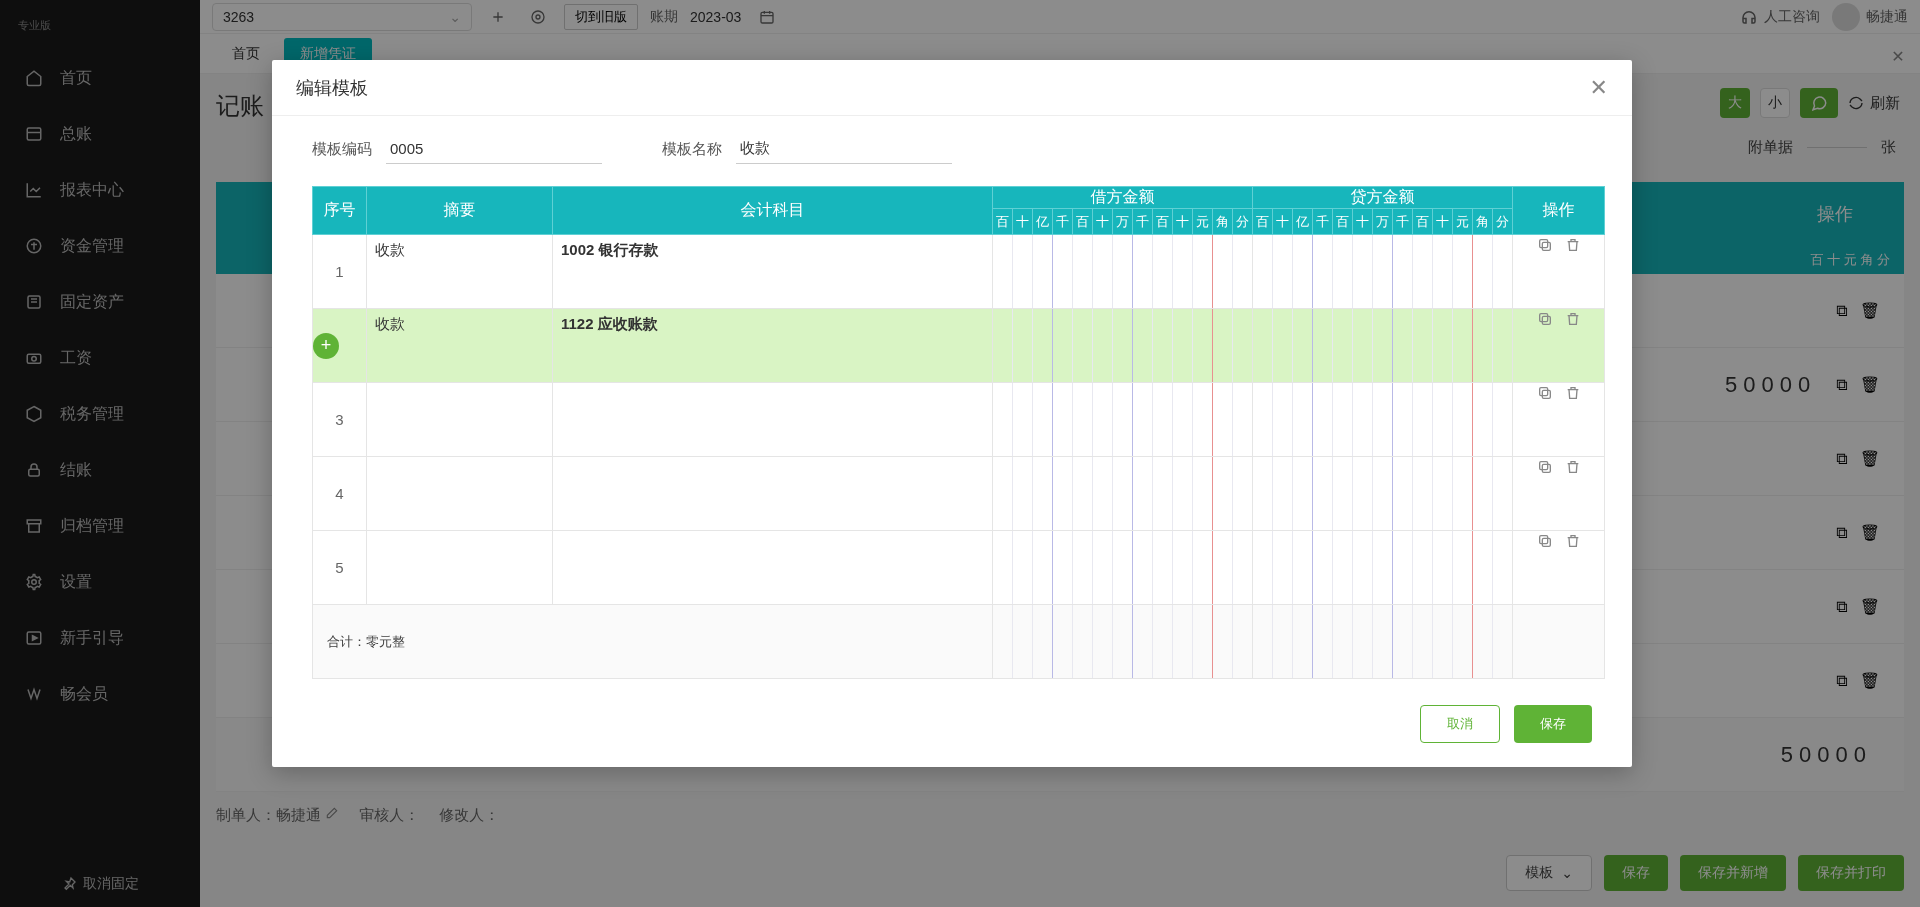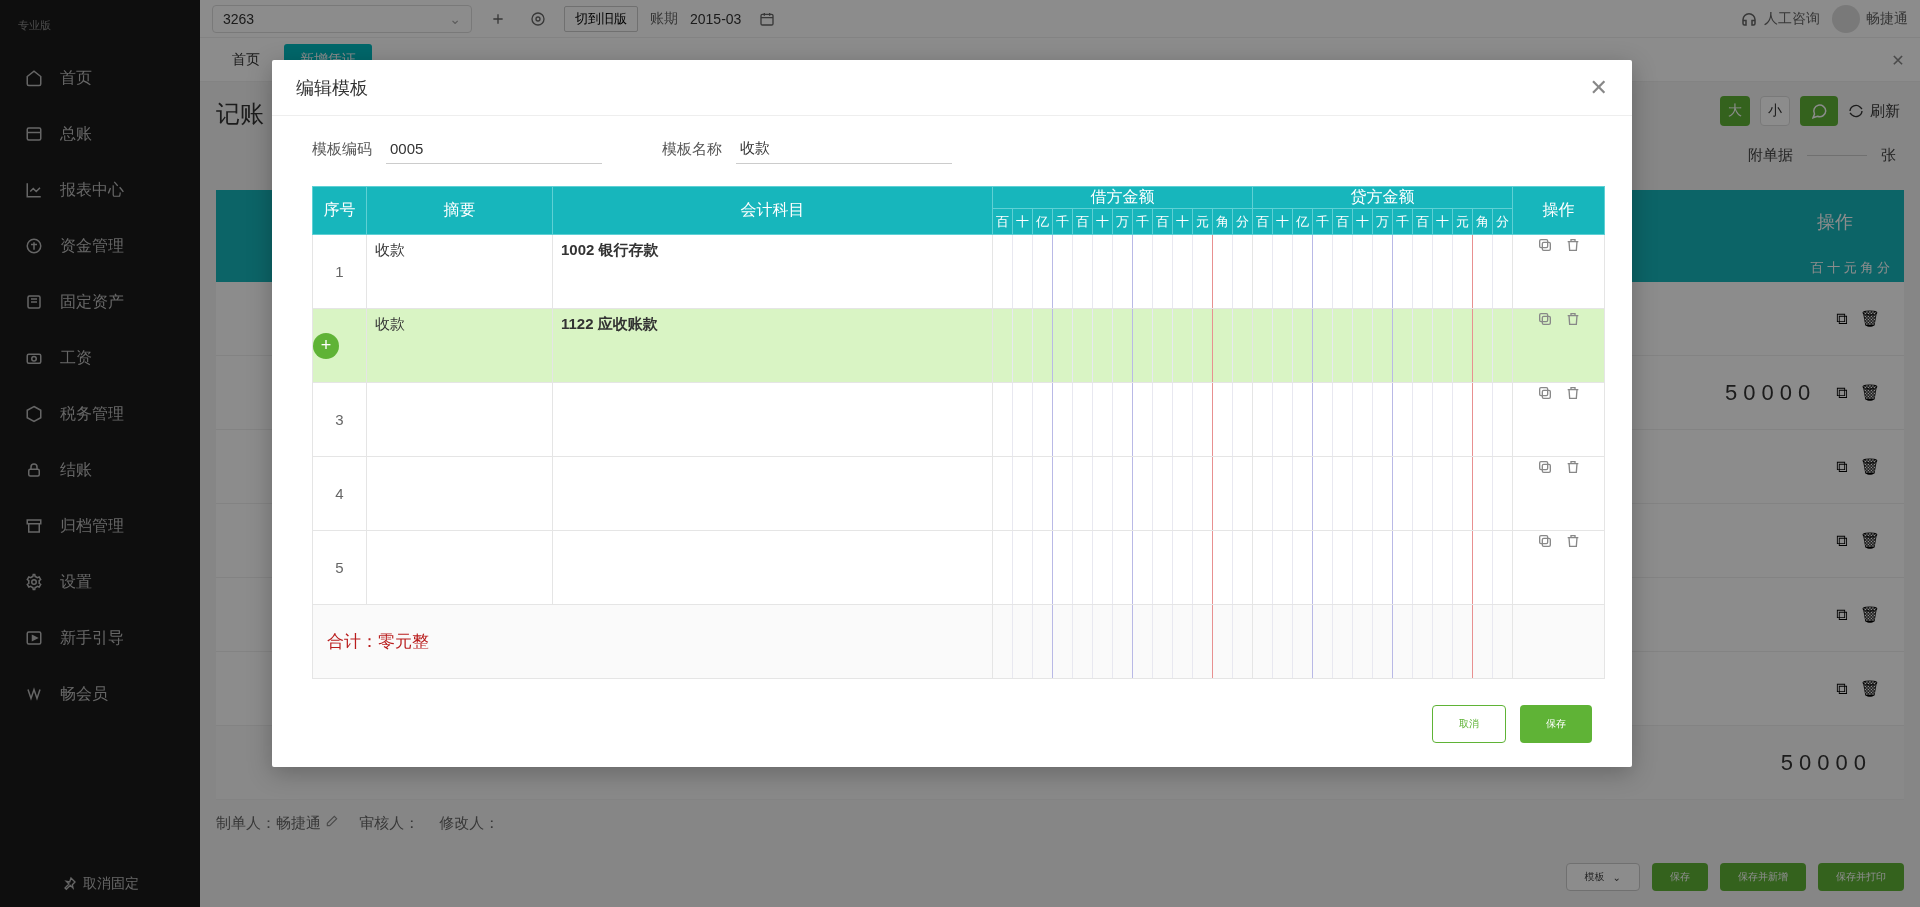--- a/index.html
+++ b/index.html
@@ -39,21 +39,21 @@
   .size-btn.o{background:#fff;border:1px solid #ddd;color:#333;}
   .refresh-btn{display:flex;align-items:center;gap:6px;color:#333;font-size:15px;cursor:pointer;}
   .chat-btn{width:38px;height:30px;background:#5fb336;border-radius:4px;display:flex;align-items:center;justify-content:center;color:#fff;}
   
   .attach-row{position:absolute;right:24px;top:64px;display:flex;align-items:center;gap:14px;font-size:15px;color:#444;}
   
   .bg-voucher{margin-top:60px;}
   .bg-thead{background:#17b6bc;height:64px;}
   .bg-tools{display:flex;gap:20px;align-items:center;padding:14px 0;font-size:15px;color:#666;}
   .bg-tools .lbl{}
-  .bg-btn{height:28px;padding:0 18px;border-radius:4px;font-size:10px;display:flex;align-items:center;cursor:pointer;}
+  .bg-btn{height:36px;padding:0 18px;border-radius:4px;font-size:14px;display:flex;align-items:center;cursor:pointer;}
   .bg-btn.green{background:#5fb336;color:#fff;}
   .bg-btn.outline{border:1px solid #ccc;background:#fff;color:#444;}
   .bg-footer{display:flex;gap:12px;justify-content:flex-end;padding-top:16px;}
   
   .overlay{position:absolute;inset:0;background:rgba(0,0,0,0.45);z-index:50;}
   .modal{position:absolute;z-index:60;left:272px;top:60px;width:1360px;background:#fff;border-radius:2px;box-shadow:0 6px 24px rgba(0,0,0,.25);display:flex;flex-direction:column;}
   .modal-head{height:56px;display:flex;align-items:center;padding:0 24px;border-bottom:1px solid #eee;font-size:18px;color:#333;}
   .modal-close{margin-left:auto;font-size:22px;color:#888;cursor:pointer;}
   .modal-body{padding:18px 40px 8px;}
   .form-row{display:flex;gap:60px;margin-bottom:22px;}
@@ -71,23 +71,23 @@
   .money-col{position:relative;padding:0;}
   .money-grid{position:absolute;inset:0;display:flex;}
   .money-grid span{flex:1;border-right:1px solid #e8e8f0;}
   .money-grid span.h{border-right-color:#b9b9e6;}
   .money-grid span.r{border-right-color:#e89090;}
   .money-grid span:last-child{border-right:none;}
   .ops{text-align:center;vertical-align:middle;}
   .ops .ico{display:inline-flex;width:20px;height:20px;align-items:center;justify-content:center;color:#888;margin:0 4px;cursor:pointer;}
   .add-row-btn{width:26px;height:26px;border-radius:50%;background:#5fb336;color:#fff;display:flex;align-items:center;justify-content:center;font-size:18px;cursor:pointer;}
   .total-row td{height:74px;background:#fafafa;}
-  .total-text{padding:0 14px;display:flex;align-items:center;height:100%;font-size:17px;color:#b91c1c;}
+  .total-text{padding:0 14px;display:flex;align-items:center;height:100%;font-size:13px;color:#404040;}
   .modal-foot{display:flex;justify-content:flex-end;gap:14px;padding:18px 40px 24px;}
-  .btn{height:38px;padding:0 26px;border-radius:4px;font-size:10px;display:flex;align-items:center;cursor:pointer;}
+  .btn{height:38px;padding:0 26px;border-radius:4px;font-size:13px;display:flex;align-items:center;cursor:pointer;}
   .btn.cancel{border:1px solid #5fb336;color:#5fb336;background:#fff;}
   .btn.save{background:#5fb336;color:#fff;}
   
   .bg-rows{margin-top:0;}
   .bg-row{height:74px;display:flex;align-items:center;justify-content:flex-end;padding-right:24px;gap:12px;border-bottom:1px solid #eee;background:#fff;}
   .bg-row .num{font-size:22px;letter-spacing:6px;color:#333;margin-right:8px;}
   .bg-head-units{height:28px;background:#17b6bc;color:#fff;font-size:13px;display:flex;justify-content:flex-end;padding-right:14px;align-items:center;gap:6px;}
   .bg-op-head{position:absolute;right:24px;top:0;width:90px;height:64px;display:flex;align-items:center;justify-content:center;color:#fff;font-size:18px;}
   svg{display:block;}
 </style>
@@ -228,21 +228,21 @@
       <div class="ico-btn">
           <svg width="16" height="16" viewBox="0 0 24 24" stroke="#666" stroke-width="2" fill="none">
             <circle cx="12" cy="12" r="3"></circle>
             <circle cx="12" cy="12" r="9"></circle>
           </svg>
         </div>
       <div class="old-btn">
           <span>切到旧版</span>
         </div>
       <span class="period-lbl">账期</span>
-      <span class="period-val">2015-03</span>
+      <span class="period-val">2023-03</span>
       <div class="ico-btn">
           <svg width="16" height="16" viewBox="0 0 24 24" stroke="#666" stroke-width="2" fill="none">
             <rect x="3" y="5" width="18" height="16" rx="2"></rect>
             <path d="M3 10h18M8 3v4M16 3v4"></path>
           </svg>
         </div>
       <div class="spacer"></div>
       <div class="right-item">
         <svg width="18" height="18" viewBox="0 0 24 24" stroke="#666" stroke-width="2" fill="none">
             <path d="M4 13a8 8 0 0 1 16 0v5a2 2 0 0 1-2 2h-2v-6h4M4 13v5a2 2 0 0 0 2 2h2v-6H4"></path>

